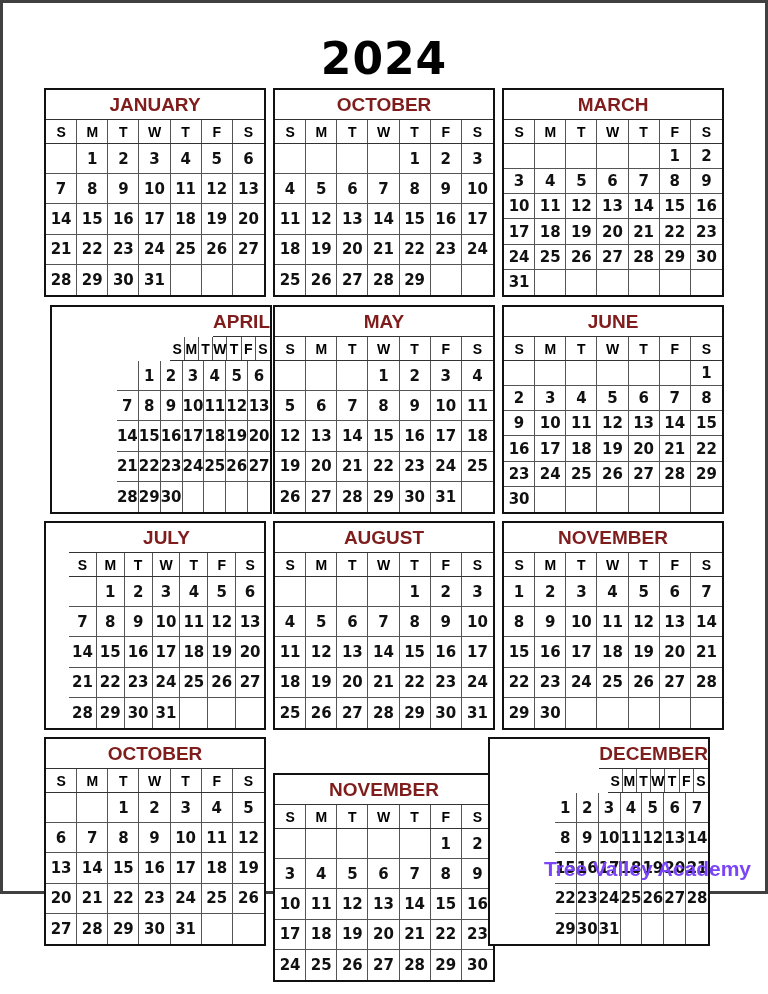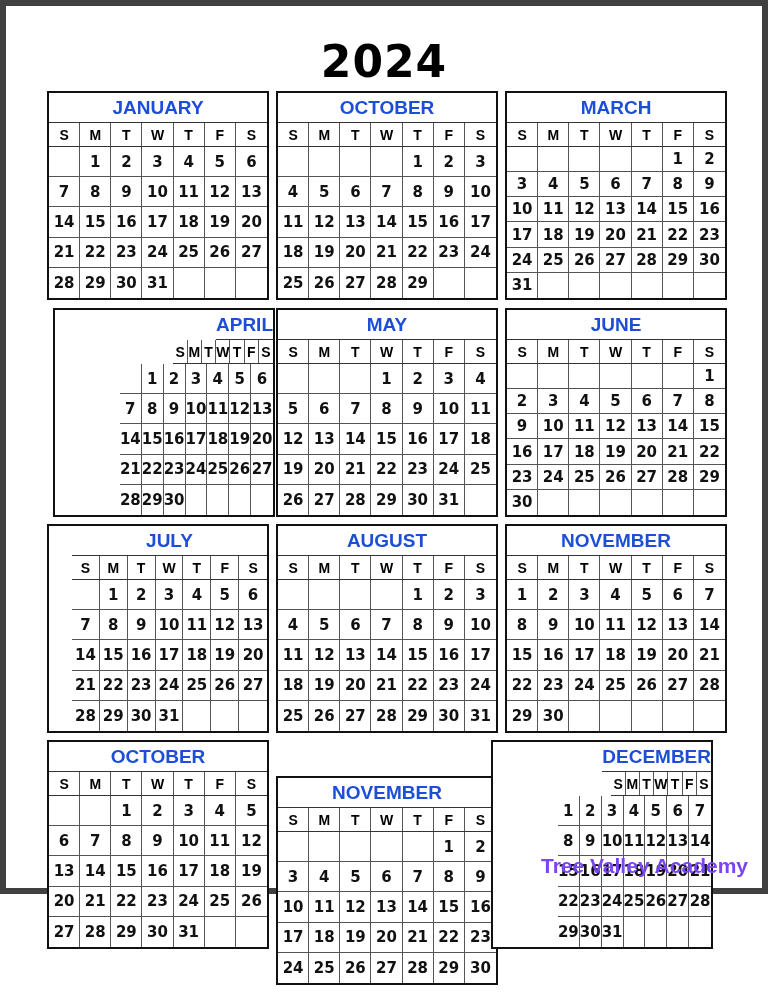--- a/index.html
+++ b/index.html
@@ -2,33 +2,33 @@
 <html><head>
 <meta charset="utf-8">
 <style>
   html, body { margin: 0; padding: 0; }
   body {
     width: 768px; height: 994px; background: #ffffff; position: relative;
     overflow: hidden; font-family: "DejaVu Sans", "Liberation Sans", sans-serif;
   }
   .page {
     position: absolute; left: 0; top: 0; width: 768px; height: 894px;
-    box-sizing: border-box; border: 6px solid #404040; background: #fff;
+    box-sizing: border-box; border: 3px solid #404040; background: #fff;
   }
   .year {
     position: absolute; left: 0; right: 0; top: 30px; text-align: center;
     font-size: 44px; font-weight: bold; letter-spacing: 1px; color: #000; line-height: 52px;
   }
   .month {
     position: absolute; width: 222px; height: 209px; box-sizing: border-box;
     border: 2px solid #111; background: #fff; display: flex; flex-direction: column;
   }
   .m-title {
     height: 29px; line-height: 29px; text-align: center; font-weight: bold;
-    font-size: 19px; color: #1d4ed8; border-bottom: 1.5px solid #333; flex: 0 0 auto;
+    font-size: 19px; color: #7f1d1d; border-bottom: 1.5px solid #333; flex: 0 0 auto;
     font-family: "Liberation Sans", sans-serif;
   }
   .dow {
     display: grid; grid-template-columns: repeat(7, 1fr); height: 23px;
     border-bottom: 1.5px solid #333; flex: 0 0 auto;
   }
   .dow span {
     display: flex; align-items: center; justify-content: center;
     font-weight: bold; font-size: 14px; border-right: 1px solid #555;
     font-family: "Liberation Sans", sans-serif;

